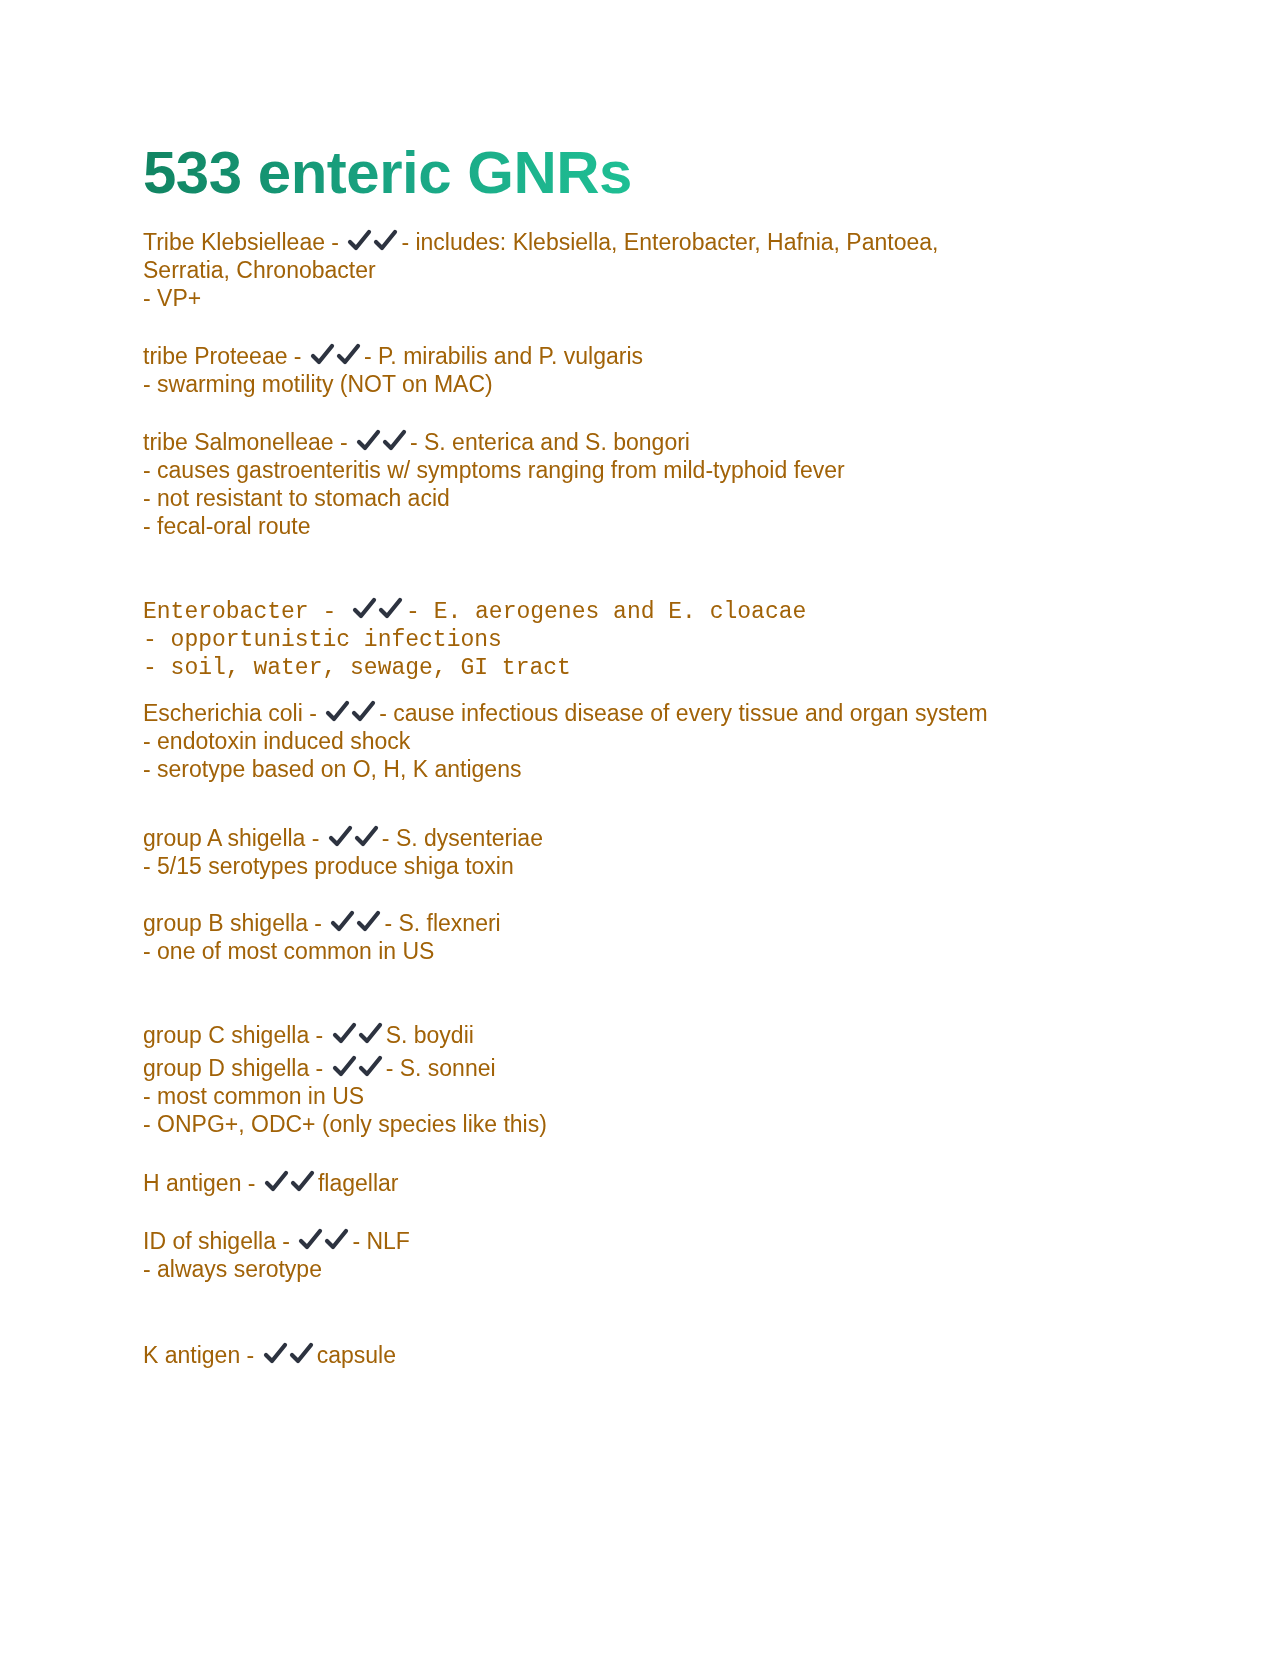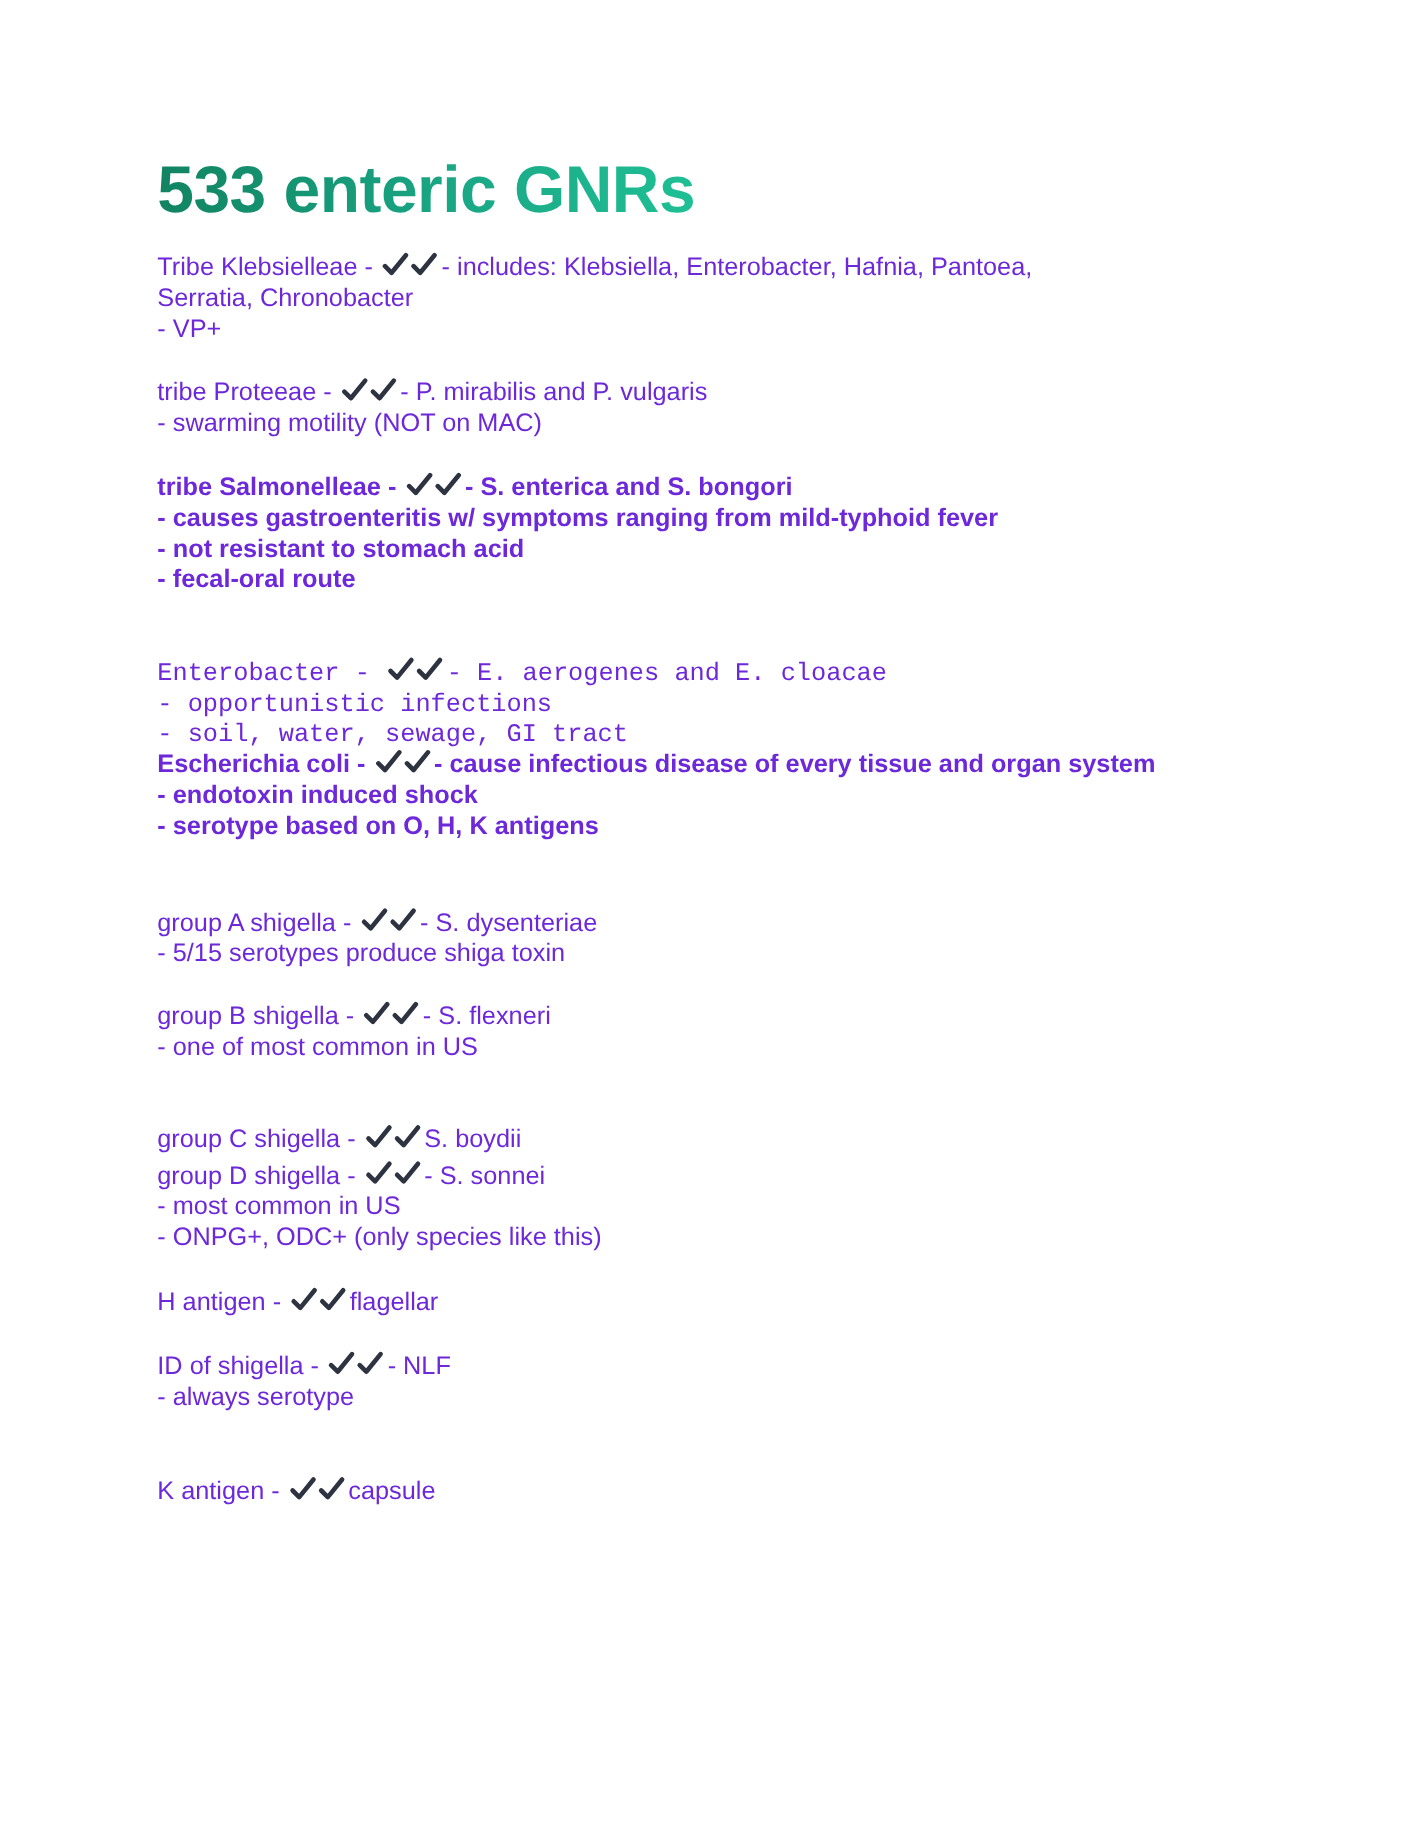--- a/index.html
+++ b/index.html
@@ -9,21 +9,21 @@
     position: absolute; left: 0; top: 146px;
     font-family: "Liberation Sans", sans-serif;
     font-weight: bold; font-size: 60px; line-height: 54px; margin: 0;
     background: linear-gradient(90deg, #118462 0%, #1aa785 55%, #1fbf94 100%);
     -webkit-background-clip: text; background-clip: text;
     color: transparent; letter-spacing: -0.5px;
   }
   .card {
     position: absolute; left: 0; width: 1000px;
     font-family: "Liberation Sans", sans-serif;
-    font-size: 23px; line-height: 28px; color: #6d28d9;
+    font-size: 23px; line-height: 28px; color: #a16207;
   }
   .line { white-space: nowrap; }
   .check { display: inline-block; width: 26px; height: 24px; vertical-align: -3px; }
   .check svg { width: 26px; height: 24px; display: block; }
   .checks { display: inline-block; margin: 0 2px; }
 </style>
 </head>
 <body>
 
 <div class="page">
@@ -47,21 +47,21 @@
       <span>tribe Proteeae -</span>
       <span class="checks"><span class="check"><svg viewBox="0 0 26 24">
               <path d="M3 13 L9 19 L22 3" fill="none" stroke="#2d3340" stroke-width="4.2" stroke-linecap="round" stroke-linejoin="round"></path>
             </svg></span><span class="check"><svg viewBox="0 0 26 24">
               <path d="M3 13 L9 19 L22 3" fill="none" stroke="#2d3340" stroke-width="4.2" stroke-linecap="round" stroke-linejoin="round"></path>
             </svg></span></span><span>- P. mirabilis and P. vulgaris</span>
     </div>
     <div class="line">- swarming motility (NOT on MAC)</div>
   </div>
 
-  <div class="card" style="top:428px;font-weight:bold;">
+  <div class="card" style="top:428px;">
     <div class="line">
       <span>tribe Salmonelleae -</span>
       <span class="checks"><span class="check"><svg viewBox="0 0 26 24">
               <path d="M3 13 L9 19 L22 3" fill="none" stroke="#2d3340" stroke-width="4.2" stroke-linecap="round" stroke-linejoin="round"></path>
             </svg></span><span class="check"><svg viewBox="0 0 26 24">
               <path d="M3 13 L9 19 L22 3" fill="none" stroke="#2d3340" stroke-width="4.2" stroke-linecap="round" stroke-linejoin="round"></path>
             </svg></span></span><span>- S. enterica and S. bongori</span>
     </div>
     <div class="line">- causes gastroenteritis w/ symptoms ranging from mild-typhoid fever</div>
     <div class="line">- not resistant to stomach acid</div>
@@ -74,21 +74,21 @@
       <span class="checks"><span class="check"><svg viewBox="0 0 26 24">
               <path d="M3 13 L9 19 L22 3" fill="none" stroke="#2d3340" stroke-width="4.2" stroke-linecap="round" stroke-linejoin="round"></path>
             </svg></span><span class="check"><svg viewBox="0 0 26 24">
               <path d="M3 13 L9 19 L22 3" fill="none" stroke="#2d3340" stroke-width="4.2" stroke-linecap="round" stroke-linejoin="round"></path>
             </svg></span></span><span>- E. aerogenes and E. cloacae</span>
     </div>
     <div class="line">- opportunistic infections</div>
     <div class="line">- soil, water, sewage, GI tract</div>
   </div>
 
-  <div class="card" style="top:680px;font-weight:bold;">
+  <div class="card" style="top:699px;">
     <div class="line">
       <span>Escherichia coli -</span>
       <span class="checks"><span class="check"><svg viewBox="0 0 26 24">
               <path d="M3 13 L9 19 L22 3" fill="none" stroke="#2d3340" stroke-width="4.2" stroke-linecap="round" stroke-linejoin="round"></path>
             </svg></span><span class="check"><svg viewBox="0 0 26 24">
               <path d="M3 13 L9 19 L22 3" fill="none" stroke="#2d3340" stroke-width="4.2" stroke-linecap="round" stroke-linejoin="round"></path>
             </svg></span></span><span>- cause infectious disease of every tissue and organ system</span>
     </div>
     <div class="line">- endotoxin induced shock</div>
     <div class="line">- serotype based on O, H, K antigens</div>

